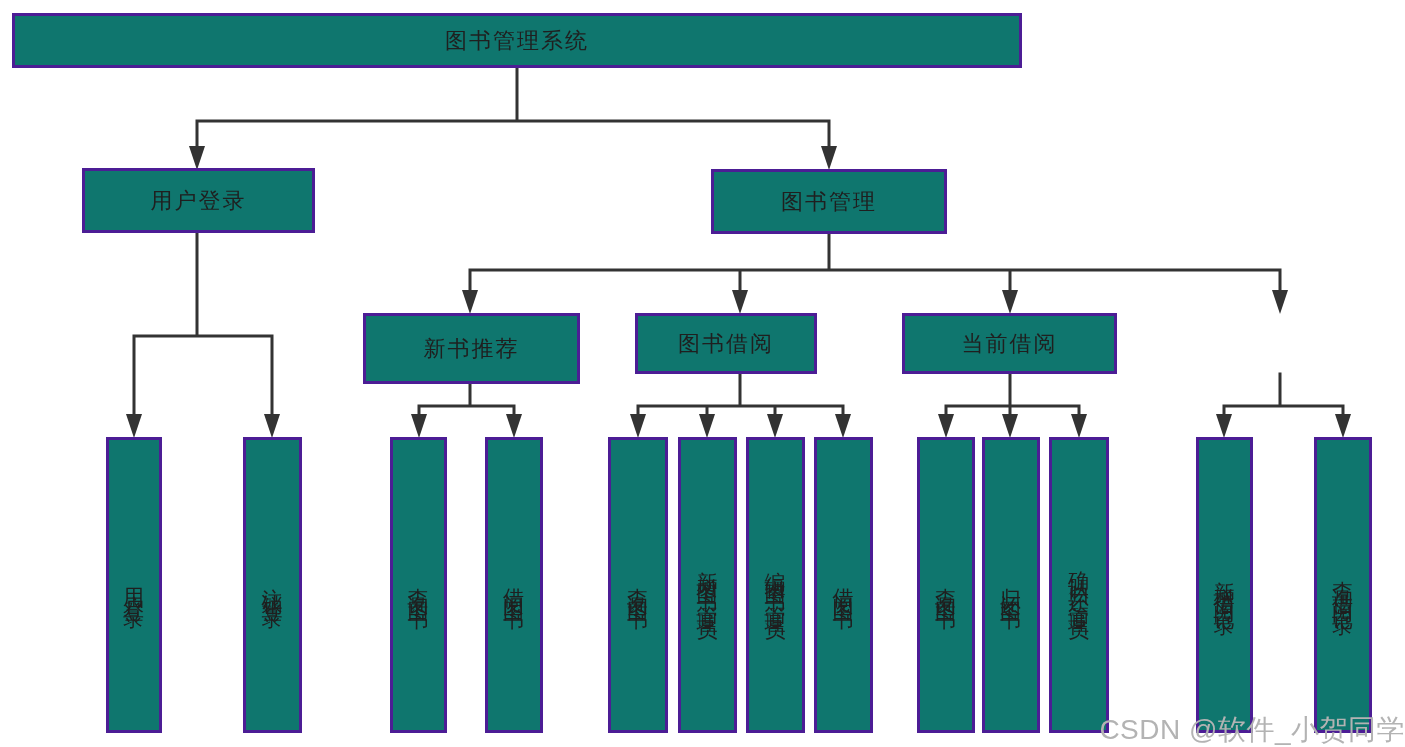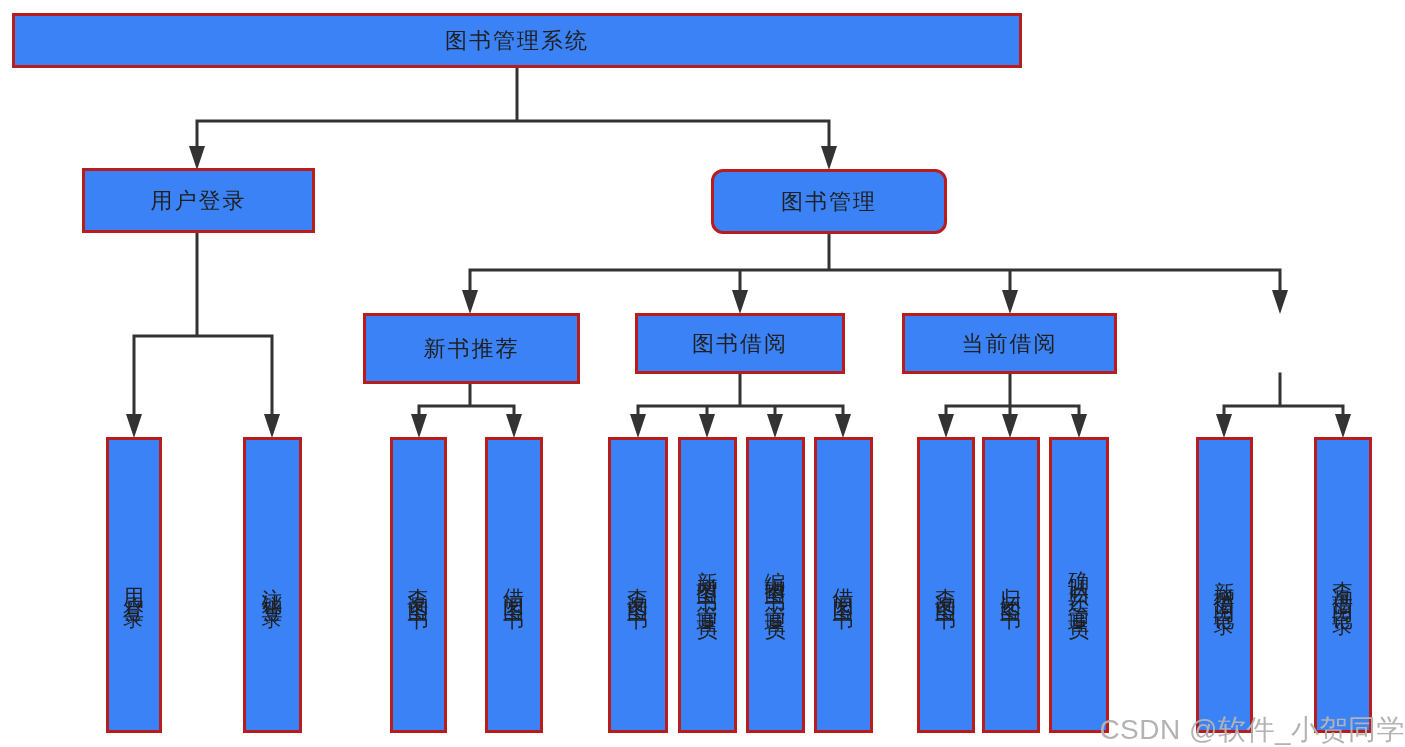--- a/index.html
+++ b/index.html
@@ -18,22 +18,22 @@
   }
   #wires {
     position: absolute;
     left: 0;
     top: 0;
     pointer-events: none;
   }
   .node {
     position: absolute;
     box-sizing: border-box;
-    border: 3px solid #b91c1c;
-    background: #3b82f6;
+    border: 3px solid #4c1d95;
+    background: #0f766e;
     display: flex;
     align-items: center;
     justify-content: center;
     text-align: center;
   }
   .node .lbl {
     font-size: 22px;
     letter-spacing: 2px;
     white-space: nowrap;
   }
@@ -104,28 +104,28 @@
     </g>
   </svg>
 
   <div class="node" style="left:12px; top:13px; width:1010px; height:55px;">
     <span class="lbl">图书管理系统</span>
   </div>
 
   <div class="node" style="left:82px; top:168px; width:233px; height:65px;">
     <span class="lbl">用户登录</span>
   </div>
-  <div class="node" style="left:711px; top:169px; width:236px; height:65px;border-radius:12px;">
+  <div class="node" style="left:711px; top:169px; width:236px; height:65px;">
     <span class="lbl">图书管理</span>
   </div>
 
   <div class="node" style="left:363px; top:313px; width:217px; height:71px;">
     <span class="lbl">新书推荐</span>
   </div>
-  <div class="node" style="left:635px; top:313px; width:210px; height:61px;">
+  <div class="node" style="left:635px; top:313px; width:182px; height:61px;">
     <span class="lbl">图书借阅</span>
   </div>
   <div class="node" style="left:902px; top:313px; width:215px; height:61px;">
     <span class="lbl">当前借阅</span>
   </div>
 
   <div class="node leaf" style="left:106px; top:437px; width:56px; height:296px;">
     <span class="lbl">用户登录</span>
   </div>
   <div class="node leaf" style="left:243px; top:437px; width:59px; height:296px;">

